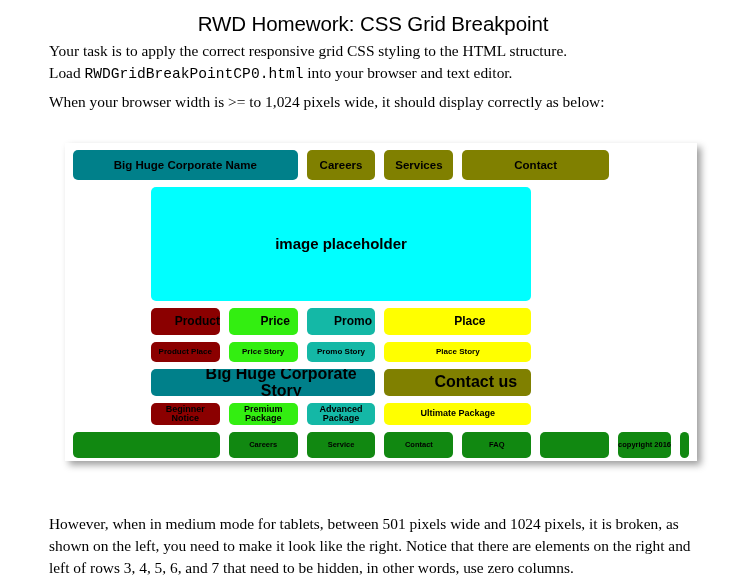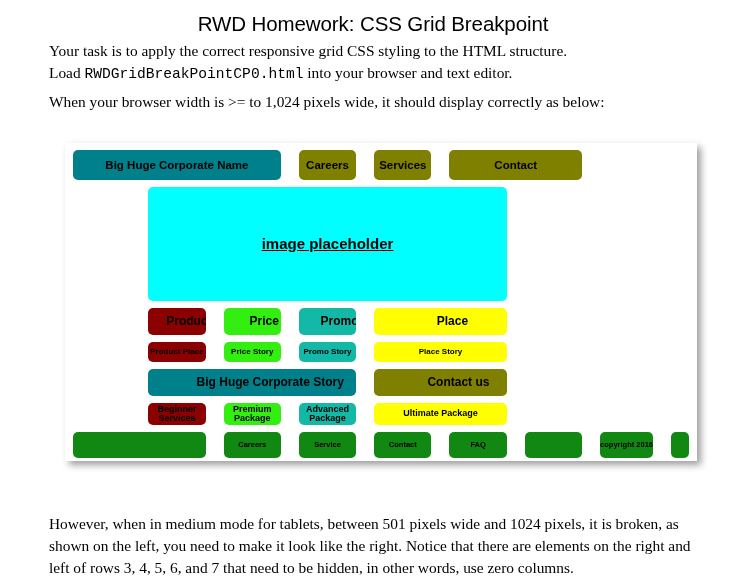--- a/index.html
+++ b/index.html
@@ -76,54 +76,54 @@
 
   .grid {
     position: absolute;
     left: 8px;
     top: 7px;
     width: 616px;
     height: 304px;
     display: grid;
     grid-template-columns: repeat(7, 1fr);
     grid-template-rows: 30px 114px 27px 20px 27px 22px 26px;
-    gap: 7px 18px;
+    gap: 7px 9px;
     align-content: start;
   }
 
   .cell {
     border-radius: 5px;
     display: flex;
     align-items: center;
     justify-content: center;
     text-align: center;
     font-family: "Liberation Sans", "DejaVu Sans", sans-serif;
     font-weight: bold;
     color: #000000;
     box-sizing: border-box;
     overflow: hidden;
     line-height: 1.05;
   }
 
   
   .c-teal     { background: #00808a; }
   .c-olive    { background: #808000; }
-  .c-cyan     { background: #00ffff; text-decoration: underline; }
+  .c-cyan     { background: #00ffff; }
   .c-darkred  { background: #8b0000; }
   .c-lime     { background: #33ee11; }
   .c-green    { background: #14b8a6; }
   .c-yellow   { background: #ffff00; }
   .c-footer   { background: #118811; }
 
   
   .r1 { grid-row: 1; font-size: 11.5px; }
   .r2 { grid-row: 2; font-size: 15px; }
   .r3 { grid-row: 3; font-size: 12px; padding-left: 24px; }
   .r4 { grid-row: 4; font-size: 8px; font-weight: bold; }
-  .r5 { grid-row: 5; font-size: 12px; padding-left: 36px; }
+  .r5 { grid-row: 5; font-size: 16px; padding-left: 36px; }
   .r6 { grid-row: 6; font-size: 9px; }
   .r7 { grid-row: 7; font-size: 7.5px; font-weight: bold; }
 
   .span3 { grid-column: span 3; }
   .span5 { grid-column: span 5; }
   .span2 { grid-column: span 2; }
   .span1 { grid-column: span 1; }
 
   
   .outro {
@@ -175,21 +175,21 @@
       <div class="cell c-green r4 span1">Promo Story</div>
       <div class="cell c-yellow r4 span2">Place Story</div>
       <div class="r4" style="grid-column: span 1;"></div>
 
       <div class="r5" style="grid-column: span 1;"></div>
       <div class="cell c-teal r5" style="grid-column: span 3;">Big Huge Corporate Story</div>
       <div class="cell c-olive r5 span2">Contact us</div>
       <div class="r5" style="grid-column: span 1;"></div>
 
       <div class="r6" style="grid-column: span 1;"></div>
-      <div class="cell c-darkred r6 span1">Beginner Services</div>
+      <div class="cell c-darkred r6 span1">Beginner Notice</div>
       <div class="cell c-lime r6 span1">Premium Package</div>
       <div class="cell c-green r6 span1">Advanced Package</div>
       <div class="cell c-yellow r6 span2">Ultimate Package</div>
       <div class="r6" style="grid-column: span 1;"></div>
 
       <div class="cell c-footer r7 span1" style="grid-column: span 2;"></div>
       <div class="cell c-footer r7" style="grid-column: span 1;">Careers</div>
         <div class="cell c-footer r7" style="grid-column: span 1;">Service</div>
         <div class="cell c-footer r7" style="grid-column: span 1;">Contact</div>
         <div class="cell c-footer r7" style="grid-column: span 1;">FAQ</div>

